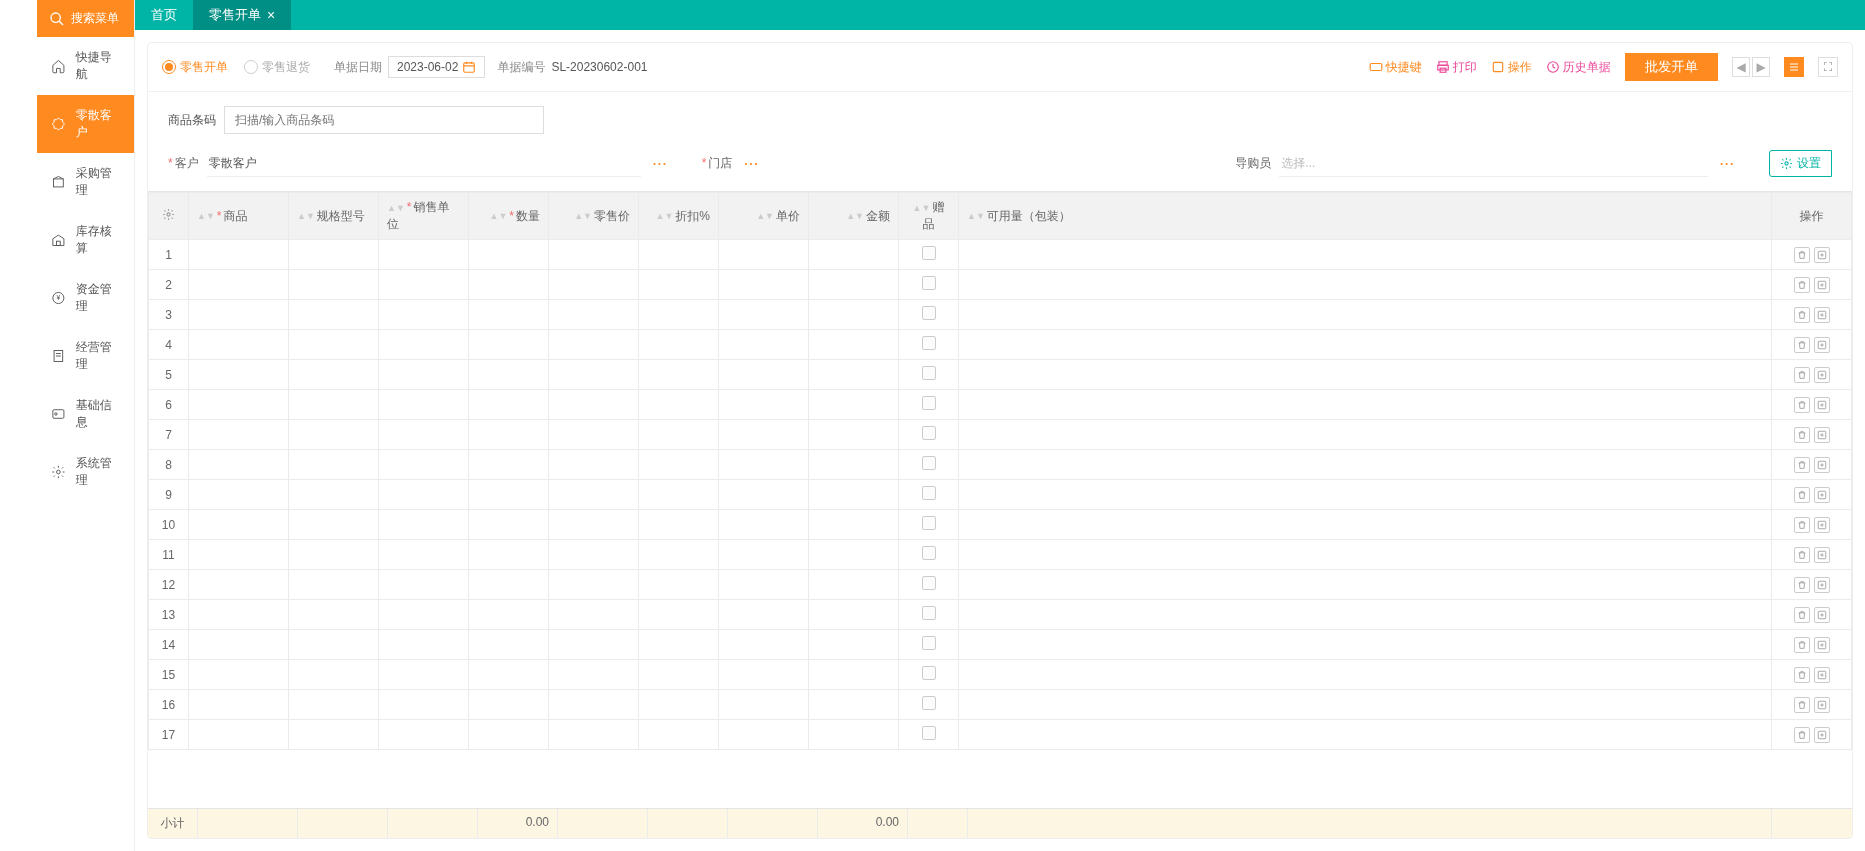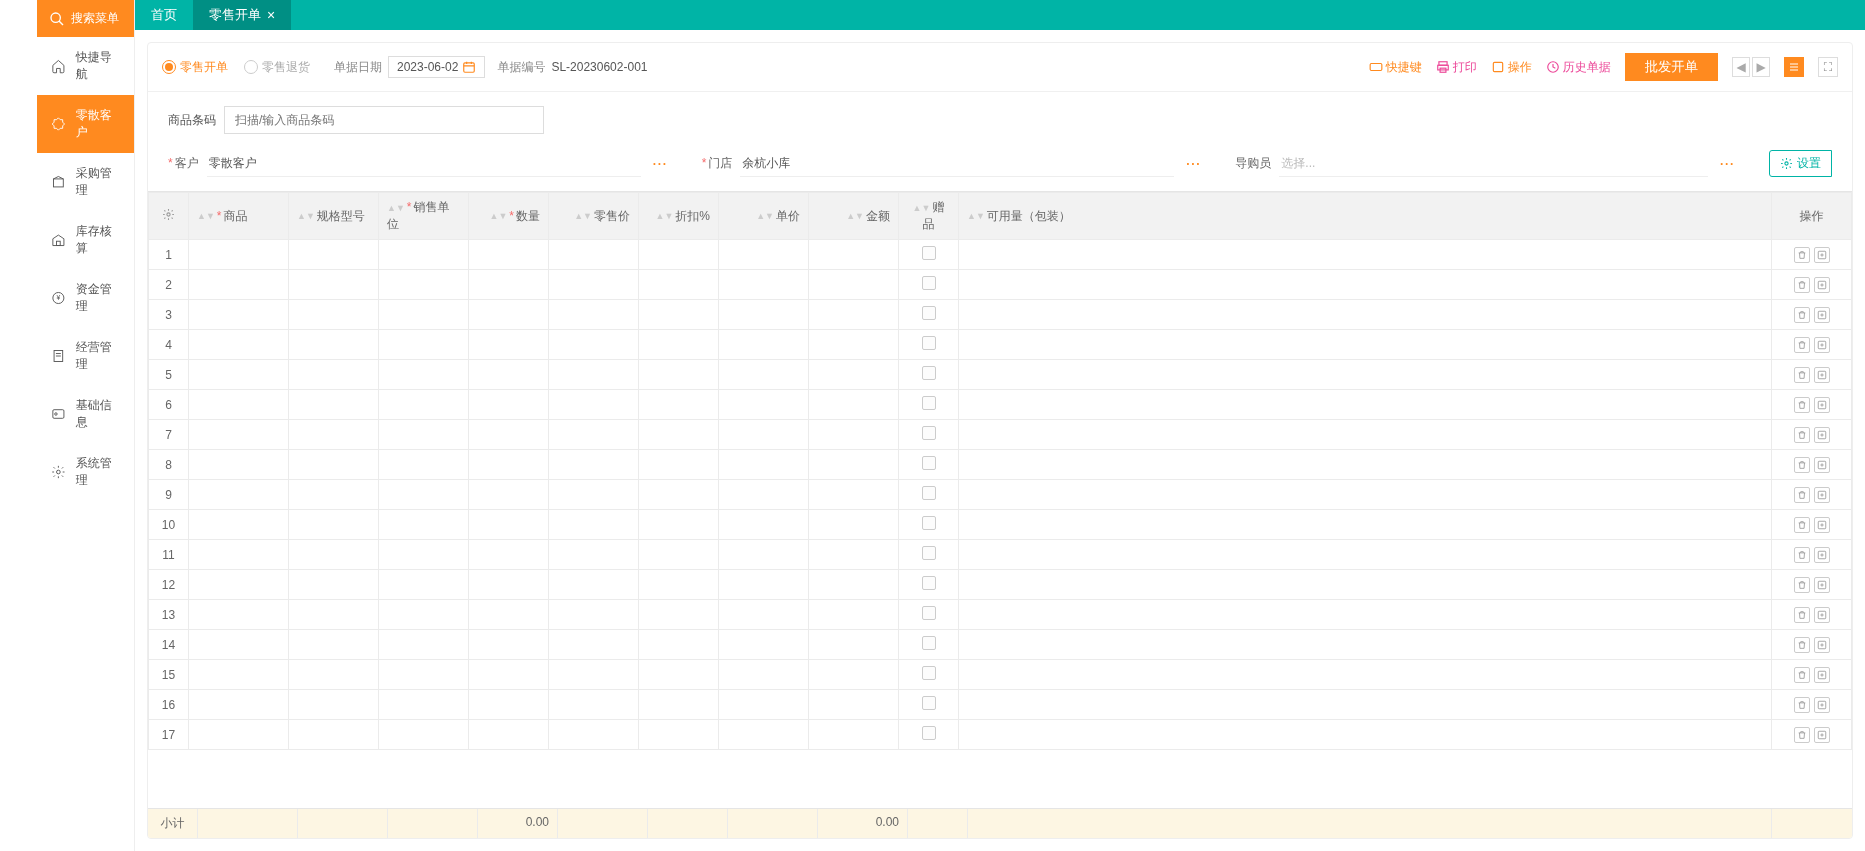--- a/index.html
+++ b/index.html
@@ -256,21 +256,20 @@
         </div>
 
         <div class="filters-row">
           <div class="filter-field">
             <span><span class="req">*</span><span>客户</span></span>
             <div class="filter-value">零散客户</div>
             <span class="dots">···</span>
           </div>
           <div class="filter-field">
             <span><span class="req">*</span><span>门店</span></span>
-            <div class="filter-value">余杭小库</div>
             <span class="dots">···</span>
           </div>
           <div class="filter-field">
             <span>导购员</span>
             <div class="filter-value placeholder">选择...</div>
             <span class="dots">···</span>
           </div>
           <div class="settings-pill">
             <svg viewBox="0 0 24 24">
                 <circle cx="12" cy="12" r="3" fill="none" stroke="#00b4a6" stroke-width="2"></circle>

